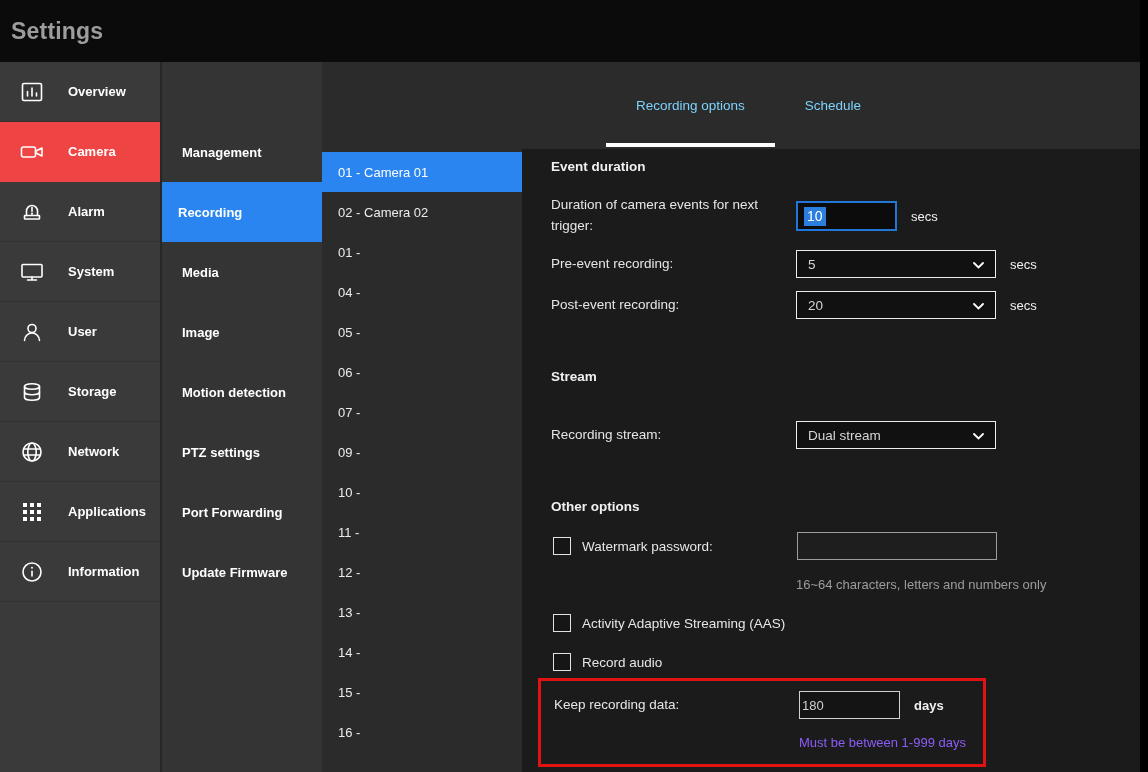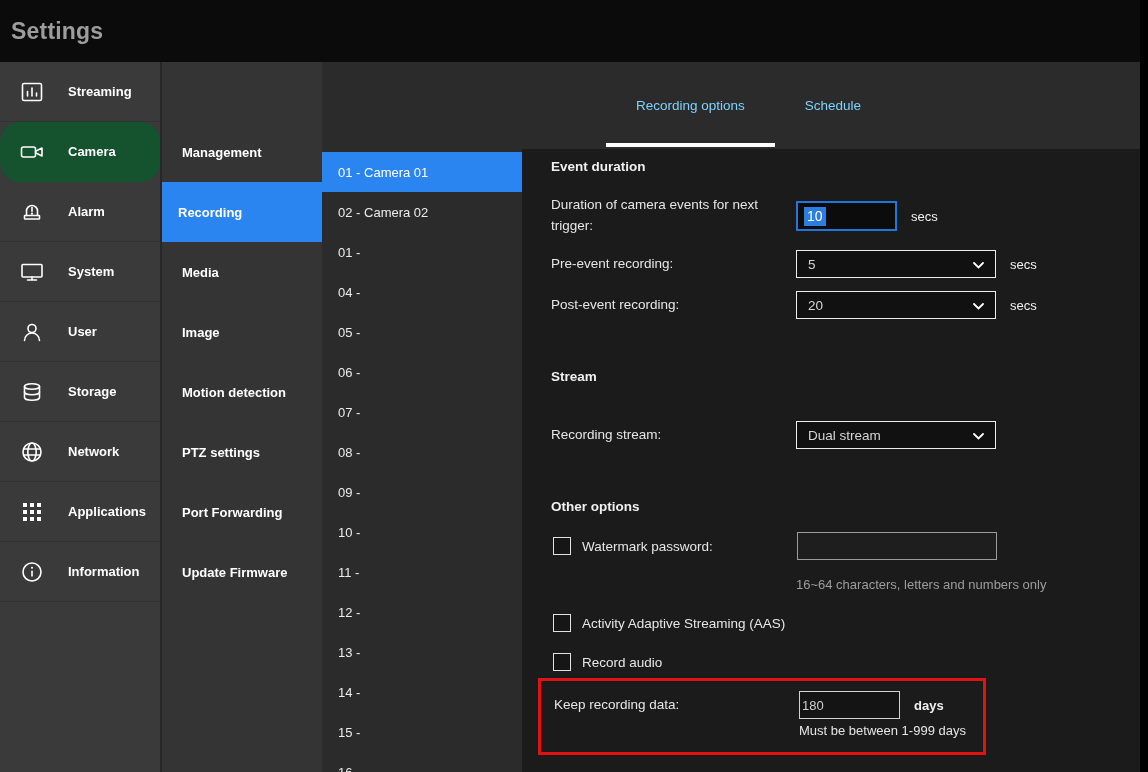--- a/index.html
+++ b/index.html
@@ -14,21 +14,21 @@
   .topbar .title { font-size:23px; font-weight:700; color:#9d9d9d; letter-spacing:.2px; }
 
   
   .cols { display:flex; height:710px; }
 
   
   .col1 { width:162px; background:#3a3a3a; border-right:2px solid #272727; flex:none; }
   .nav1 { height:60px; display:flex; align-items:center; cursor:pointer; border-bottom:1px solid rgba(0,0,0,.12); }
   .nav1 .ic { width:26px; height:26px; margin-left:19px; flex:none; display:flex; align-items:center; justify-content:center; }
   .nav1 .lbl { margin-left:23px; font-size:13px; font-weight:700; color:#fff; }
-  .nav1.active { background:#14532d; border-bottom-color:transparent;border-radius:20px; }
+  .nav1.active { background:#ef4444; border-bottom-color:transparent; }
 
   
   .col2 { width:160px; background:#343434; padding-top:60px; flex:none; }
   .col2 .nav2 { height:60px; display:flex; align-items:center; padding-left:20px; font-size:13px; font-weight:700; color:#fff; cursor:pointer; }
   .col2 .nav2.active { background:#2a85f0;padding-left:16px; }
 
   
   .col3 { width:200px; background:#2b2b2b; padding-top:90px; flex:none; overflow:hidden; }
   .col3 .cam { height:40px; display:flex; align-items:center; padding-left:16px; font-size:13px; color:#ececec; cursor:pointer; }
   .col3 .cam.active { background:#2a85f0; color:#fff; }
@@ -70,21 +70,21 @@
   .row-stream { margin-top:37px; }
   .h3-other { margin-top:50px; }
   .row-wm { margin-top:18px; }
   .wm-hint { margin-top:17px; padding-left:274px; }
   .row-aas { margin-top:22px; }
   .row-audio { margin-top:21px; }
 
   
   .red-annot { margin:7px 0 0 16px; width:448px; border:3px solid #e01212; padding:10px 0 14px 13px; }
   .red-annot .frow { padding-left:0; }
-  .keep-hint { margin-top:4px; padding-left:245px; color:#e5e5e5; }
+  .keep-hint { margin-top:16px; padding-left:245px; color:#8b5cf6; }
 
   svg.icn { stroke:#fff; fill:none; stroke-width:1.6; stroke-linecap:round; stroke-linejoin:round; }
 </style>
 </head>
 <body>
 
 <div class="app">
 
   <div class="topbar">
     <span class="title">Settings</span>
@@ -93,21 +93,21 @@
   <div class="cols">
 
     <nav class="col1">
       <div class="nav1">
         <span class="ic">
           <svg class="icn" width="26" height="26" viewBox="0 0 26 26">
               <rect x="3.5" y="4.5" width="19" height="17" rx="1.5"></rect>
               <path d="M8.5 17v-4.5M13 17V9M17.5 17v-3"></path>
             </svg>
         </span>
-        <span class="lbl">Streaming</span>
+        <span class="lbl">Overview</span>
       </div>
       <div class="nav1 active">
         <span class="ic">
           <svg class="icn" width="26" height="26" viewBox="0 0 26 26">
               <rect x="2.5" y="8" width="14" height="10" rx="2"></rect>
               <path d="M16.5 12.2l6.5-3.2v8l-6.5-3.2"></path>
             </svg>
         </span>
         <span class="lbl">Camera</span>
       </div>
@@ -200,21 +200,20 @@
       </nav>
 
     <nav class="col3">
         <div class="cam active">01 - Camera 01</div>
         <div class="cam">02 - Camera 02</div>
         <div class="cam">01 -</div>
         <div class="cam">04 -</div>
         <div class="cam">05 -</div>
         <div class="cam">06 -</div>
         <div class="cam">07 -</div>
-        <div class="cam">08 -</div>
         <div class="cam">09 -</div>
         <div class="cam">10 -</div>
         <div class="cam">11 -</div>
         <div class="cam">12 -</div>
         <div class="cam">13 -</div>
         <div class="cam">14 -</div>
         <div class="cam">15 -</div>
         <div class="cam">16 -</div>
       </nav>
 

